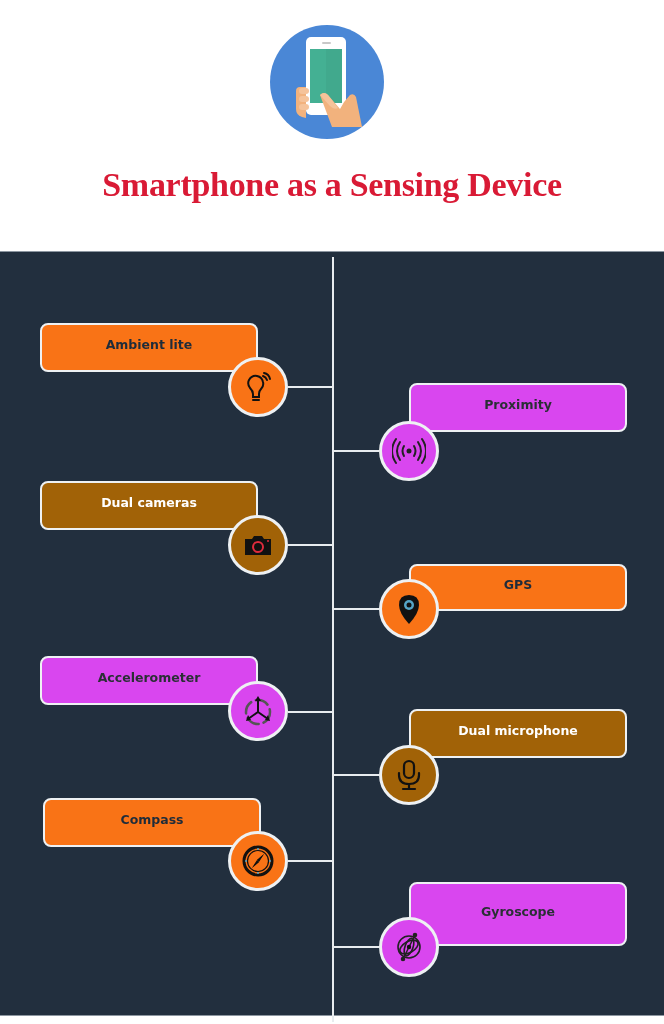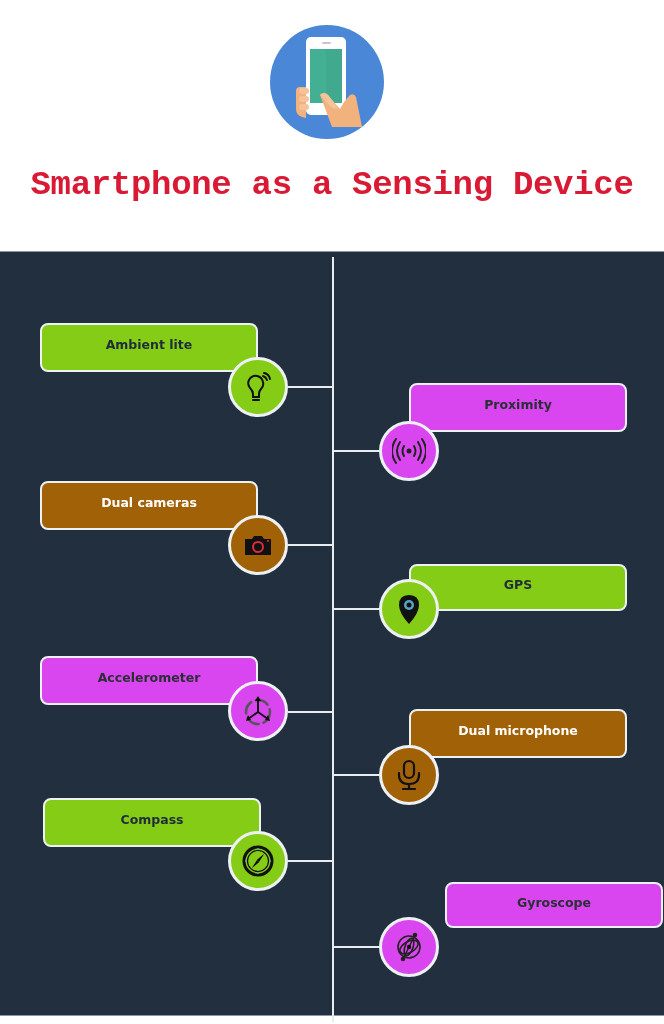--- a/index.html
+++ b/index.html
@@ -6,21 +6,21 @@
     body {
       width: 664px; height: 1024px; position: relative; overflow: hidden;
       background: #ffffff;
       font-family: "Liberation Sans", "DejaVu Sans", sans-serif;
     }
     .hero-icon {
       position: absolute; left: 270px; top: 25px; width: 114px; height: 114px;
     }
     .title {
       position: absolute; left: 0; top: 166px; width: 664px; text-align: center;
-      font-family: Liberation Mono, monospace;
+      font-family: Liberation Serif, serif;
       font-weight: bold; font-size: 34px; letter-spacing: -0.3px;
       color: #d91a35; margin: 0;
     }
     .panel {
       position: absolute; left: 0; top: 251px; width: 664px; height: 765px;
       background: #222f3e;
       border-top: 1px solid #8c96a0;
       border-bottom: 1px solid #8c96a0;
       box-sizing: border-box;
     }
@@ -37,21 +37,21 @@
       display: flex; align-items: center; justify-content: center;
       font-family: "DejaVu Sans", sans-serif; font-weight: bold; font-size: 12.5px;
     }
     .box span { position: relative; top: -3px; }
     .circle {
       position: absolute; width: 60px; height: 60px; border-radius: 50%;
       border: 3px solid #eef1f3; box-sizing: border-box;
       display: flex; align-items: center; justify-content: center;
     }
     .circle svg { width: 34px; height: 34px; }
-    .c-blue { background: #84cc16; color: #1f2c3a; }
+    .c-blue { background: #f97316; color: #1f2c3a; }
     .c-red { background: #a16207; color: #ffffff; }
     .c-grey { background: #d946ef; color: #2a2f35; }
   </style>
 </head>
 <body>
 
 <div class="hero-icon">
   <svg viewBox="0 0 114 114" width="114" height="114">
     <circle cx="57" cy="57" r="57" fill="#4a87d6"></circle>
     <rect x="36" y="12" width="40" height="78" rx="5" fill="#ffffff"></rect>
@@ -166,21 +166,21 @@
     <circle cx="5" cy="17" r="1" fill="#55a5c7"></circle>
     <circle cx="29" cy="17" r="1" fill="#55a5c7"></circle>
     <polygon points="23,10 18,17 16,16" fill="#111"></polygon>
     <polygon points="11,24 16,17 18,18" fill="#111"></polygon>
     <polygon points="23,10 18,18 16,16" fill="#111"></polygon>
     <polygon points="11,24 18,18 16,16" fill="#111"></polygon>
   </svg>
 </div>
 
 <div class="connector" style="left:333px; top:946px; width:46px;"></div>
-<div class="box c-grey" style="left:409px; top:882px; height:46px;margin-left:36px;">
+<div class="box c-grey" style="left:409px; top:882px; height:64px;">
   <span>Gyroscope</span>
 </div>
 <div class="circle c-grey" style="left:379px; top:917px;">
   <svg viewBox="0 0 34 34" fill="none" stroke="#222" stroke-width="1.6" stroke-linecap="round">
     <circle cx="17" cy="17" r="11"></circle>
     <ellipse cx="17" cy="17" rx="10" ry="5.5" transform="rotate(-30 17 17)"></ellipse>
     <ellipse cx="17" cy="17" rx="4" ry="9" transform="rotate(20 17 17)"></ellipse>
     <line x1="23" y1="5" x2="11" y2="29"></line>
     <circle cx="23" cy="5" r="1.5" fill="#222"></circle>
     <circle cx="11" cy="29" r="1.5" fill="#222"></circle>

